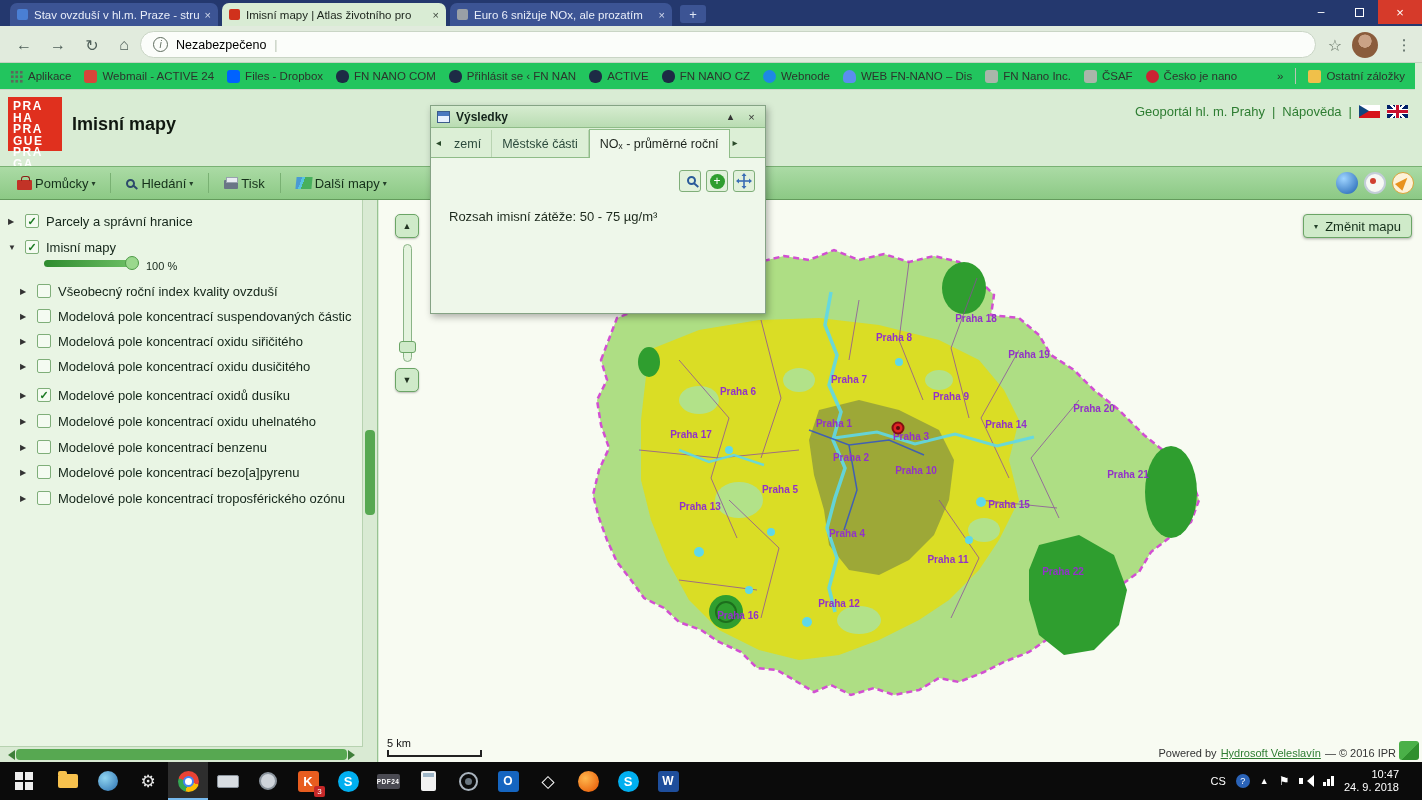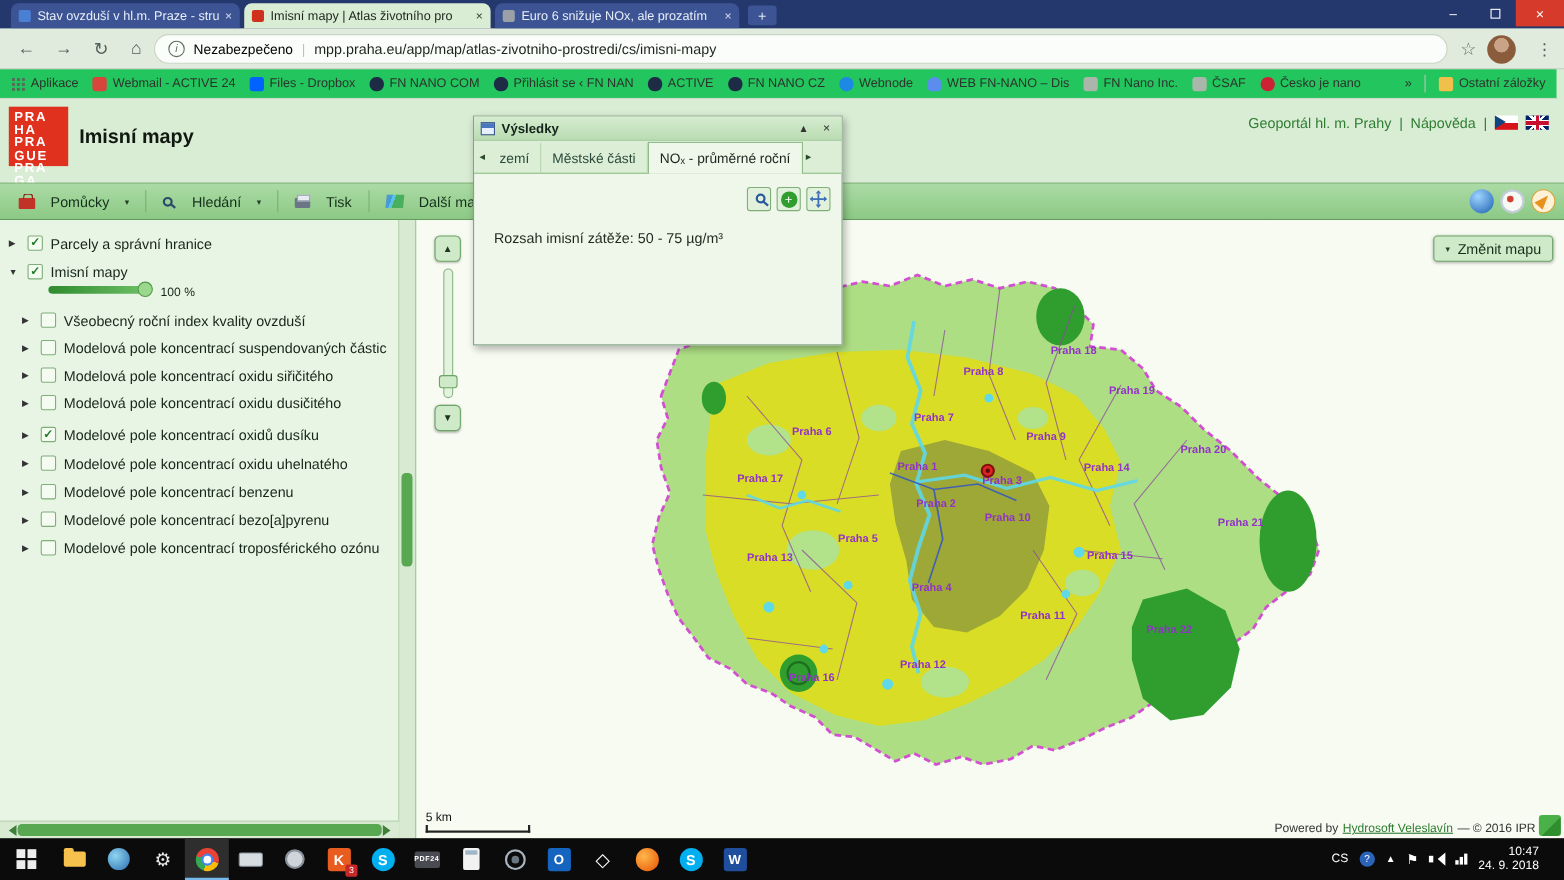--- a/index.html
+++ b/index.html
@@ -60,21 +60,21 @@
   .flag-uk{background:
     linear-gradient(to right,transparent 44%,#c8102e 44%,#c8102e 56%,transparent 56%),
     linear-gradient(to bottom,transparent 36%,#c8102e 36%,#c8102e 64%,transparent 64%),
     linear-gradient(to right,transparent 38%,#fff 38%,#fff 62%,transparent 62%),
     linear-gradient(to bottom,transparent 28%,#fff 28%,#fff 72%,transparent 72%),
     linear-gradient(45deg,transparent 45%,#fff 45%,#fff 55%,transparent 55%),
     linear-gradient(-45deg,transparent 45%,#fff 45%,#fff 55%,transparent 55%),#012169}
 
   
   #apptoolbar{position:absolute;top:166px;left:0;right:0;height:34px;background:linear-gradient(#abdba5,#8cc985);border-top:1px solid #79b173;border-bottom:1px solid #639b5c;display:flex;align-items:center;padding:0 8px;gap:4px;font-size:13px;color:#15301a}
-  .tbtn{display:flex;align-items:center;gap:14px;padding:4px 9px;border-radius:3px}
+  .tbtn{display:flex;align-items:center;gap:3px;padding:4px 9px;border-radius:3px}
   .caret{font-size:8px;color:#24402a}
   .tsep{width:1px;height:20px;background:#79b173;margin:0 2px}
   .ic-toolbox{width:15px;height:10px;background:#c23327;border-radius:1px;position:relative;margin-top:3px}
   .ic-toolbox::before{content:"";position:absolute;top:-4px;left:4px;width:7px;height:4px;border:1.5px solid #8a1f16;border-bottom:none;border-radius:3px 3px 0 0}
   .ic-mag{width:9px;height:9px;border:2px solid #2c4a6b;border-radius:50%;position:relative;margin-right:3px}
   .ic-mag::after{content:"";position:absolute;width:6px;height:2px;background:#2c4a6b;right:-5px;bottom:-2px;transform:rotate(40deg)}
   .ic-print{width:14px;height:9px;background:#6a7686;border-radius:1px;position:relative;margin-top:3px}
   .ic-print::before{content:"";position:absolute;top:-3px;left:2px;width:10px;height:4px;background:#e8ecf2;border:1px solid #98a2ae}
   .ic-map{width:16px;height:12px;background:linear-gradient(105deg,#4a9ad4 0 30%,#57c4e0 30% 45%,#48b05c 45%);transform:skewX(-6deg)}
   #toolbar-circles{margin-left:auto;display:flex;gap:6px;align-items:center}
@@ -203,21 +203,20 @@
 
   <div id="navbar">
     <span class="navic" style="left:12px">←</span>
     <span class="navic" style="left:46px">→</span>
     <span class="navic" style="left:80px">↻</span>
     <span class="navic" style="left:112px">⌂</span>
     <div id="omnibox">
       <span class="infochip">i</span>
       <span class="sec">Nezabezpečeno</span>
       <span class="vsep">|</span>
-      <span class="url">mpp.praha.eu/app/map/atlas-zivotniho-prostredi/cs/imisni-mapy</span>
     </div>
     <span id="star">☆</span>
     <span id="avatar"></span>
     <span id="menudots">⋮</span>
   </div>
 
   <div id="bookbar">
     <span class="bm">
         <span class="bmi apps"></span>
         <span>Aplikace</span>

